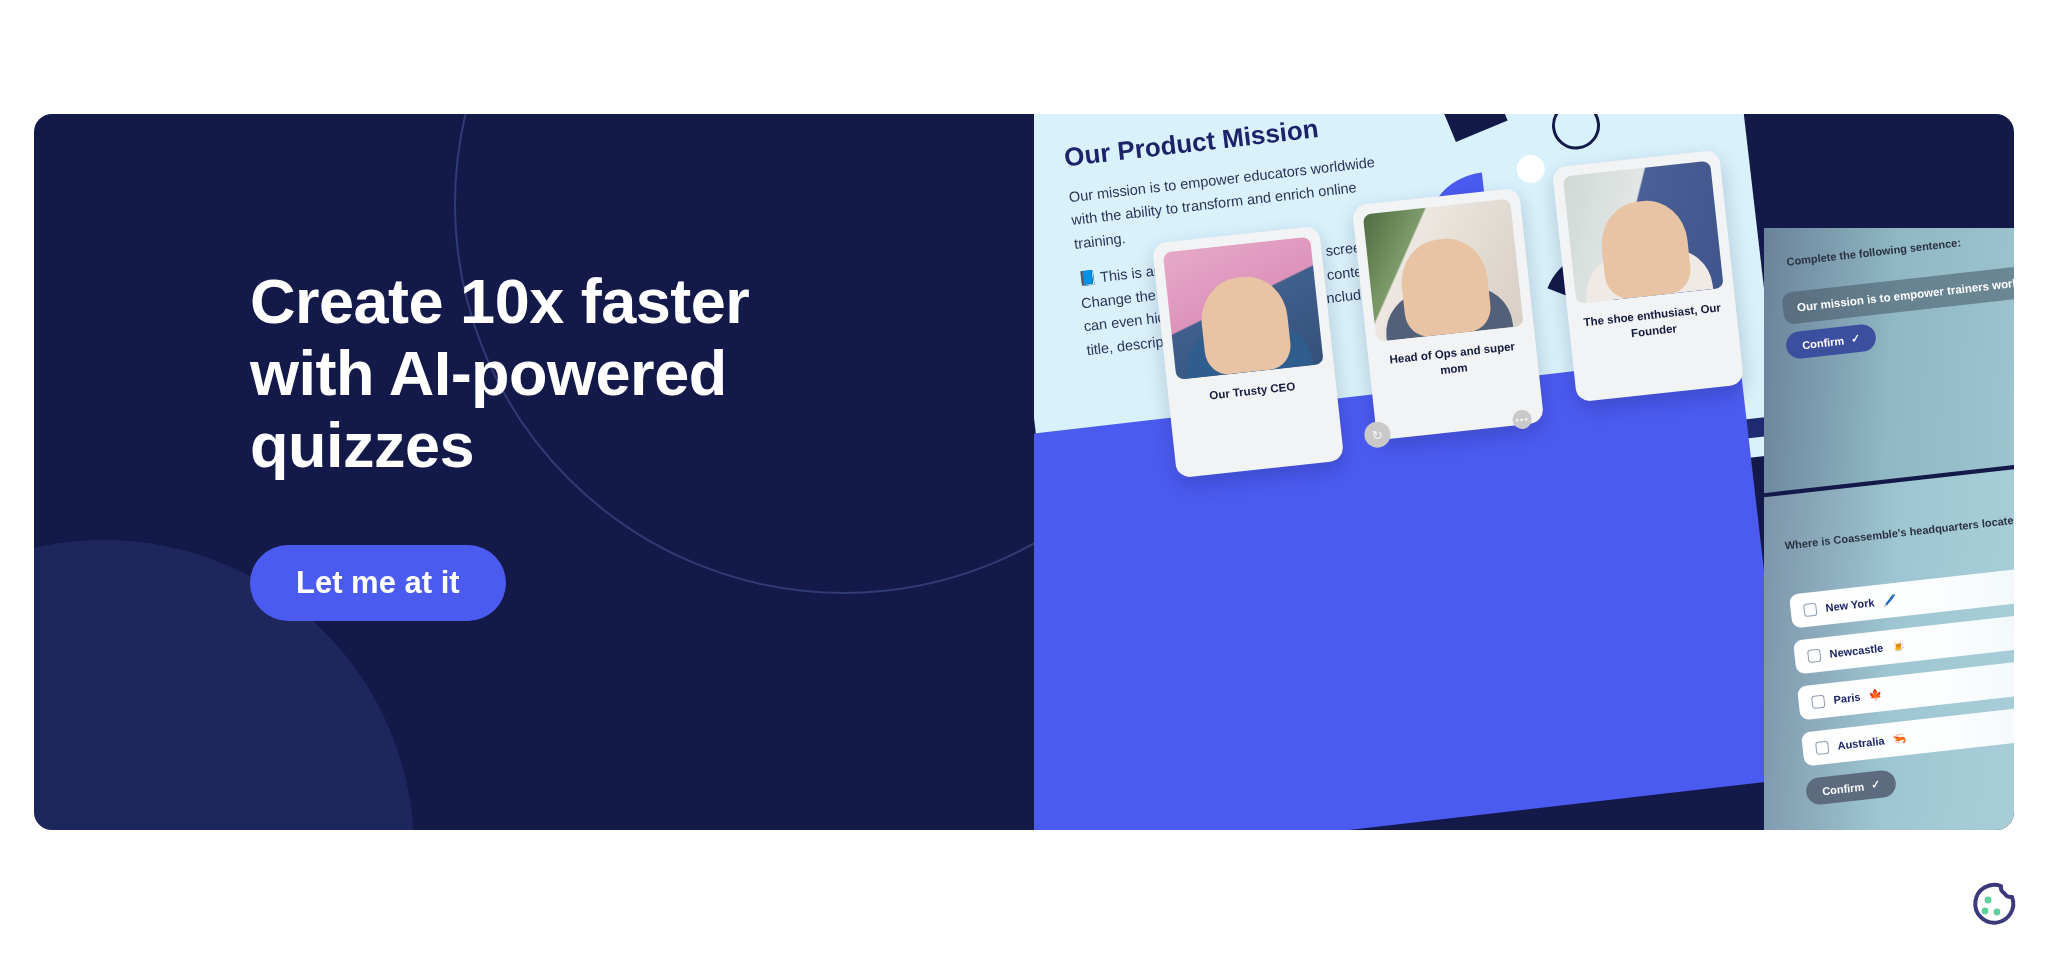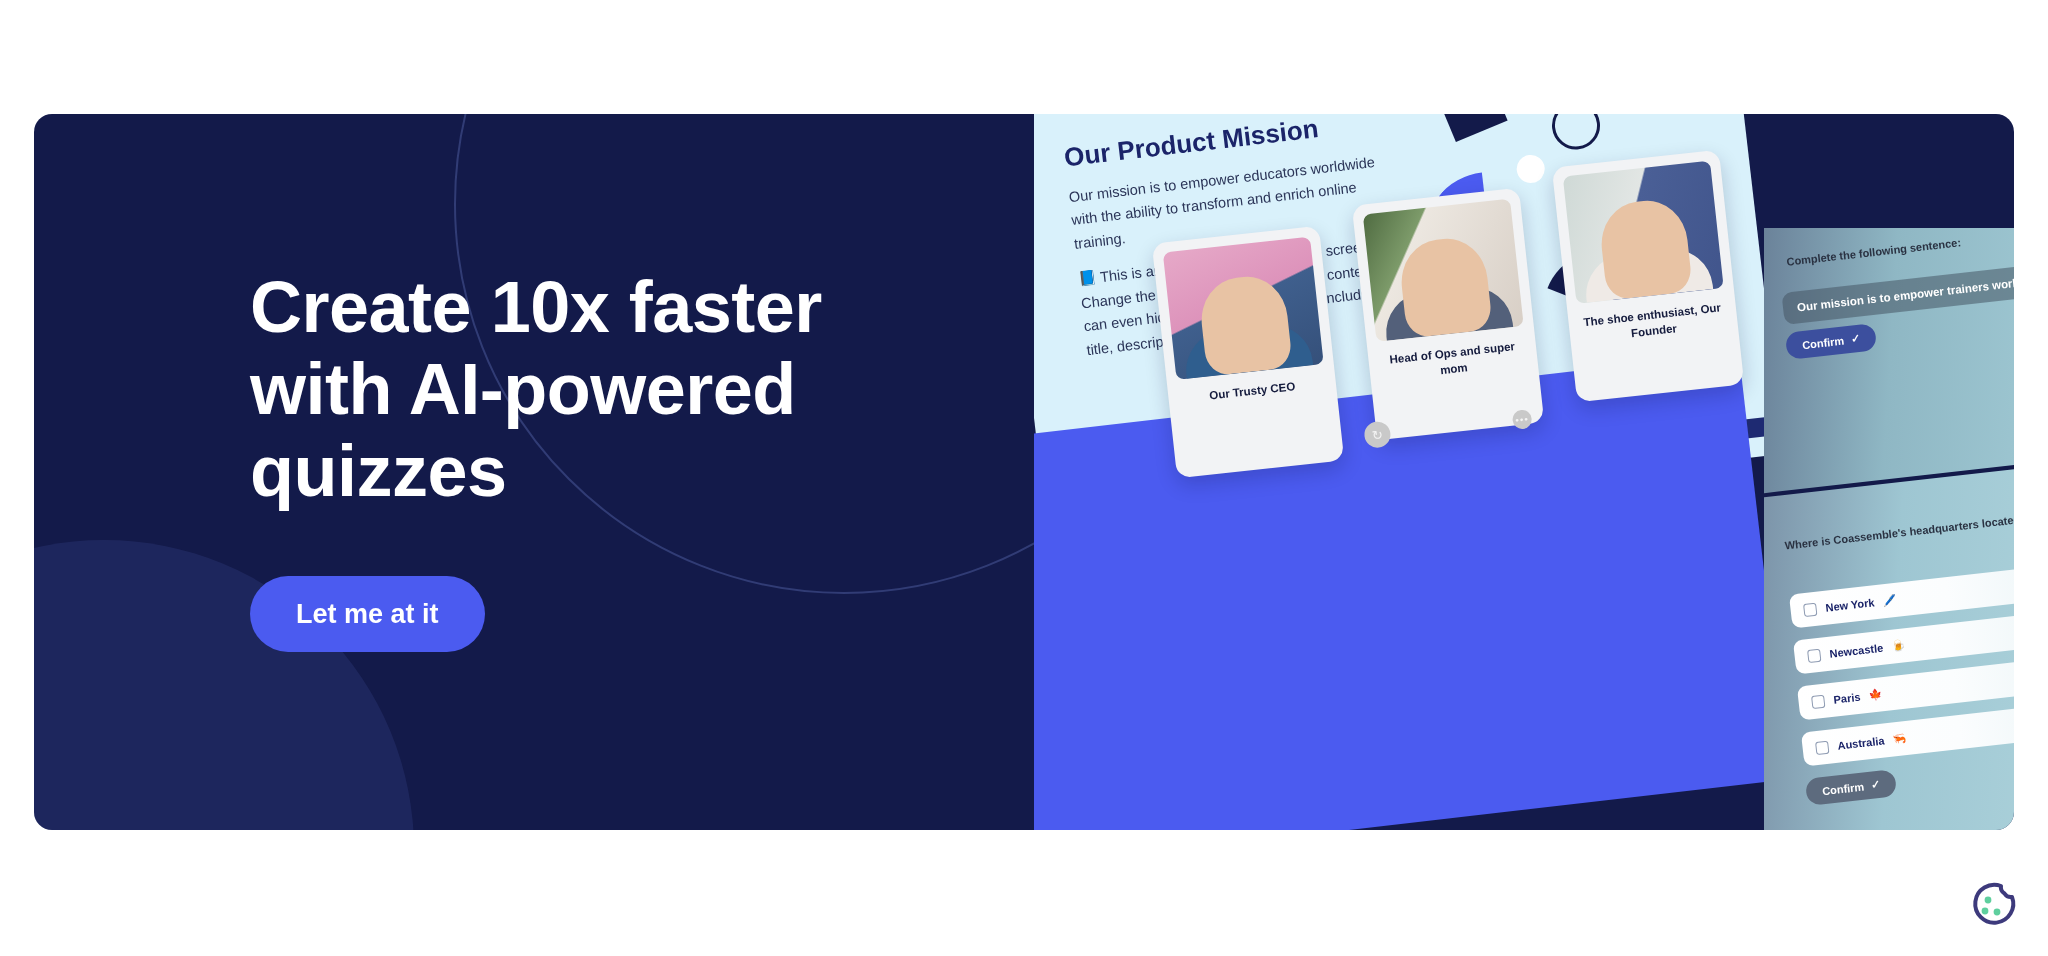--- a/index.html
+++ b/index.html
@@ -35,35 +35,35 @@
     width: 620px; height: 620px;
     border-radius: 50%;
     background: rgba(86,106,190,.16);
     pointer-events: none;
   }
 
   
   .copy { position: absolute; left: 216px; top: 152px; width: 620px; }
   .headline {
     color: #fff;
-    font-size: 72px;
+    font-size: 63px;
     line-height: 1.14;
     font-weight: 700;
     letter-spacing: -.5px;
   }
   .cta {
     display: inline-flex;
     align-items: center; justify-content: center;
     margin-top: 64px;
     height: 76px; padding: 0 46px;
     border: none; border-radius: 999px;
     background: #4b5bf0;
     color: #fff;
     font-family: "Liberation Sans", sans-serif;
-    font-size: 27px; font-weight: 700;
+    font-size: 31px; font-weight: 700;
     cursor: pointer;
   }
 
   
   .collage {
     position: absolute;
     left: 1000px; top: 0;
     width: 1000px; height: 716px;
     overflow: hidden;
   }

